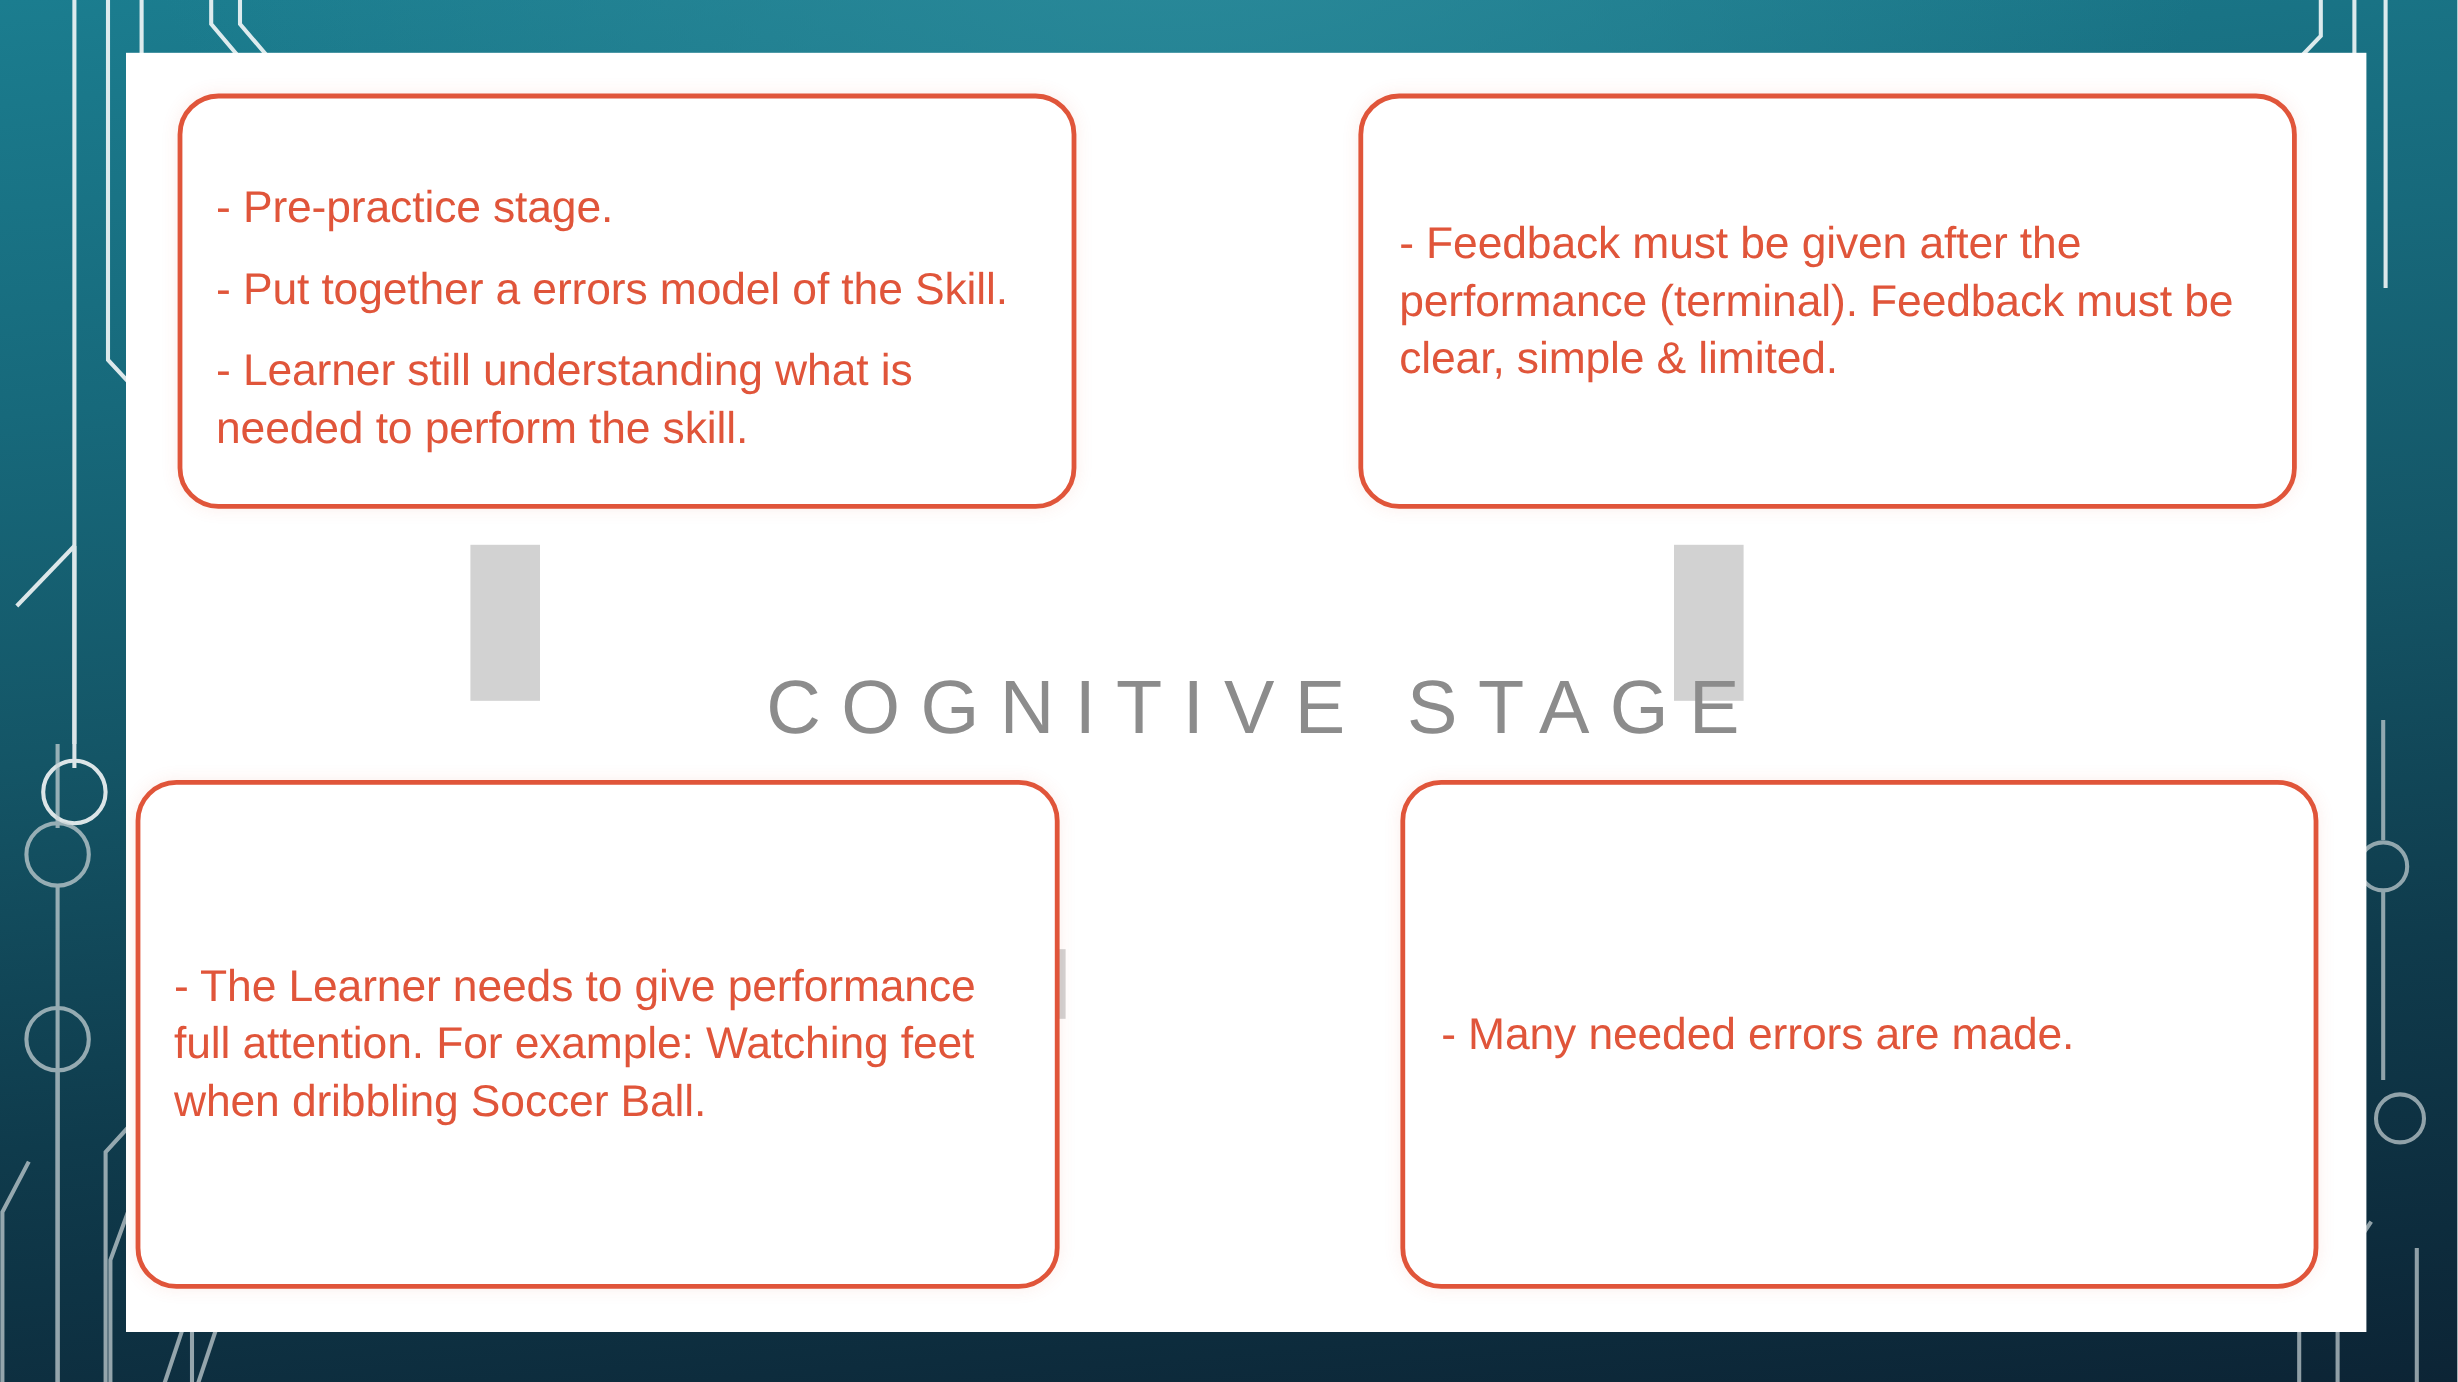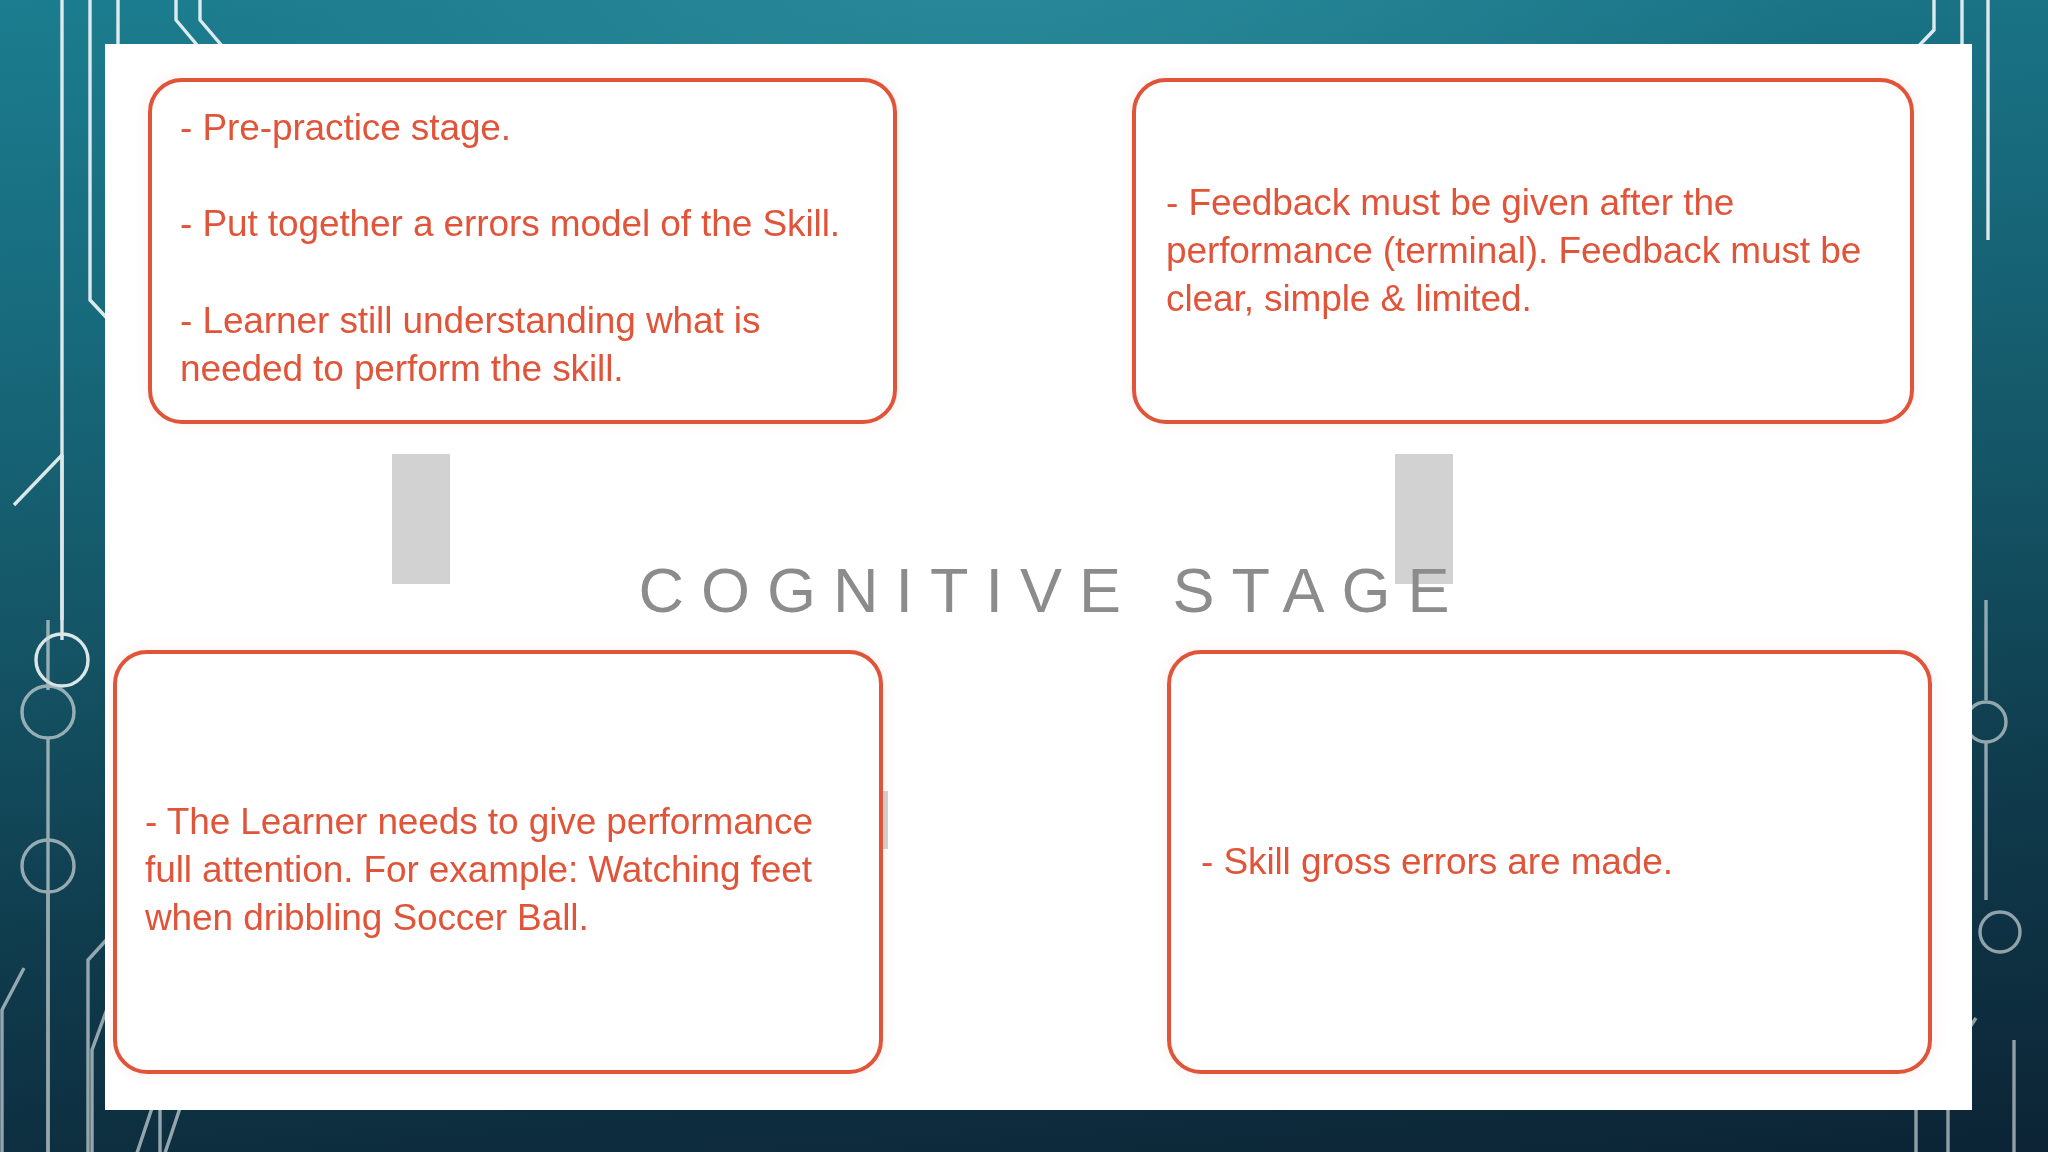--- a/index.html
+++ b/index.html
@@ -56,24 +56,24 @@
     font-size:37px;
     line-height:1.30;
     letter-spacing:-0.1px;
   }
 
   
   #node-pre-practice {
     left:43px; top:34px;
     width:749px; height:346px;
     padding:22px 30px 22px 28px;
-    justify-content:space-between;
+    justify-content:flex-end;
   }
   #node-pre-practice p { margin-bottom:20px; }
-  #node-pre-practice p:last-child { margin-bottom:5px; }
+  #node-pre-practice p:last-child { margin-bottom:17px; }
 
   
   #node-feedback {
     left:1003px; top:34px;
     width:782px; height:346px;
     padding:22px 28px 22px 30px;
     margin-left:24px;
   }
 
   
@@ -177,17 +177,17 @@
 
     <div class="node" id="node-feedback">
       <p>- Feedback must be given after the performance (terminal). Feedback must be clear, simple &amp; limited.</p>
     </div>
 
     <div class="node" id="node-attention">
       <p>- The Learner needs to give performance full attention. For example: Watching feet when dribbling Soccer Ball.</p>
     </div>
 
     <div class="node" id="node-errors">
-      <p>- Skill gross errors are made.</p>
+      <p>- Many needed errors are made.</p>
     </div>
 
   </div>
 </div>
 
 </body></html>

